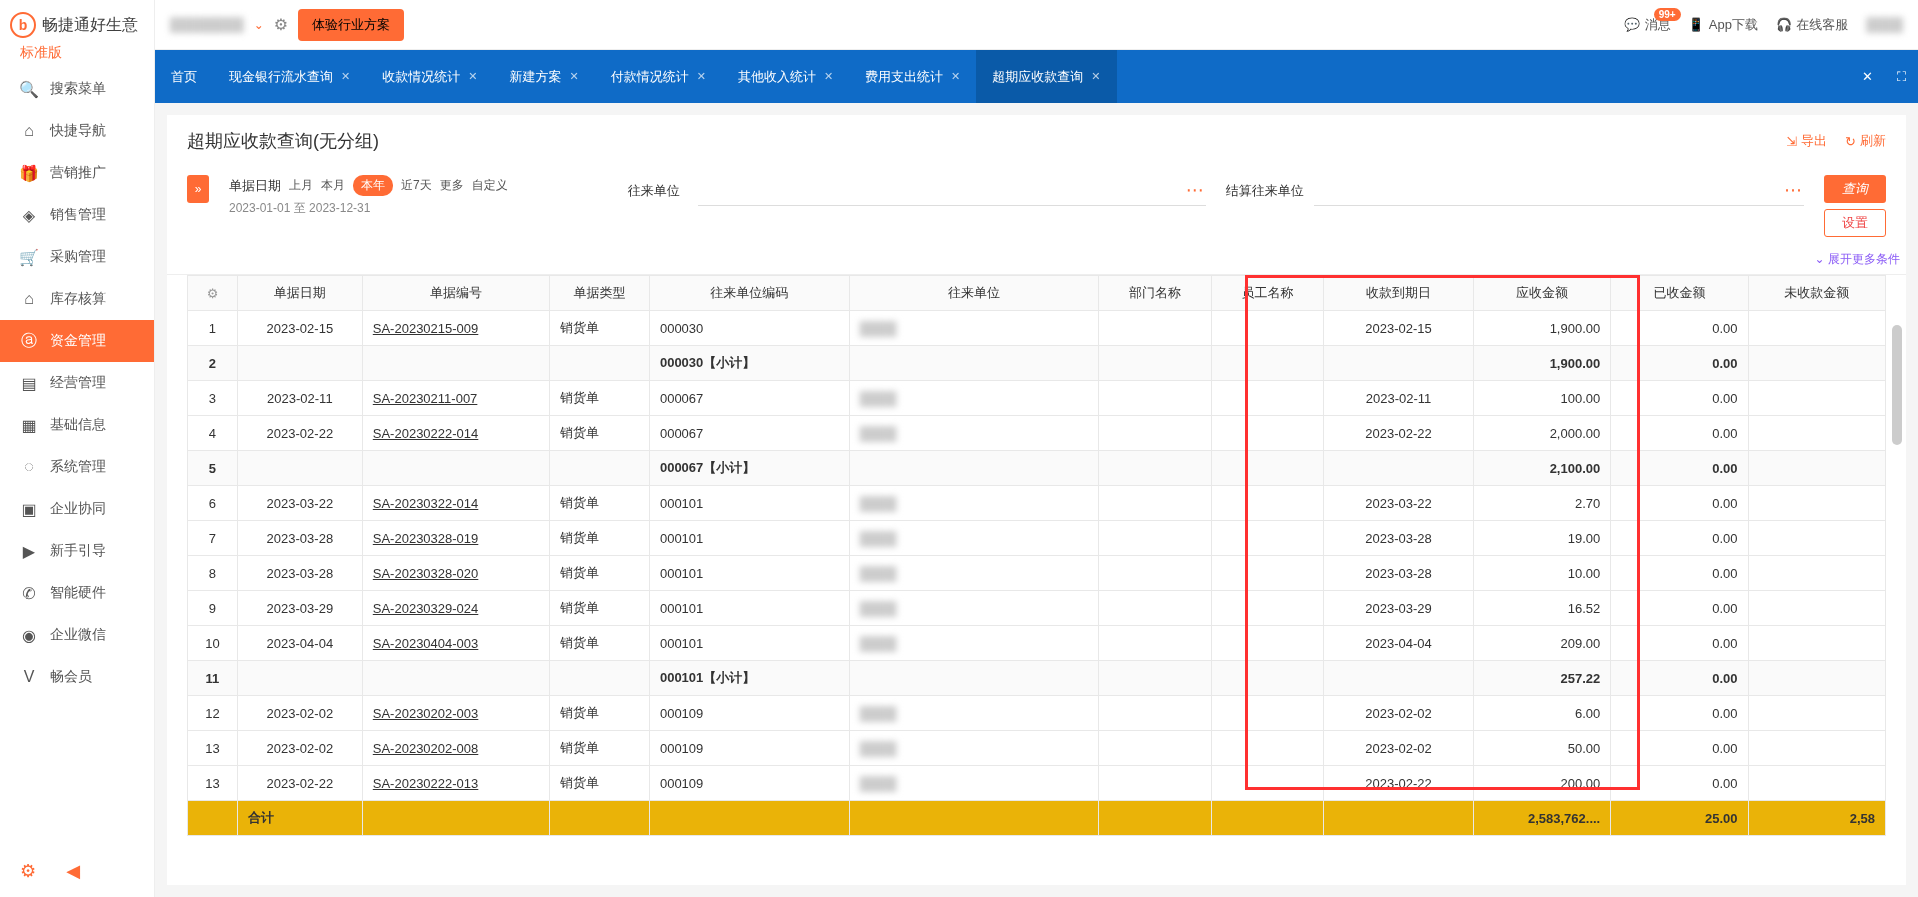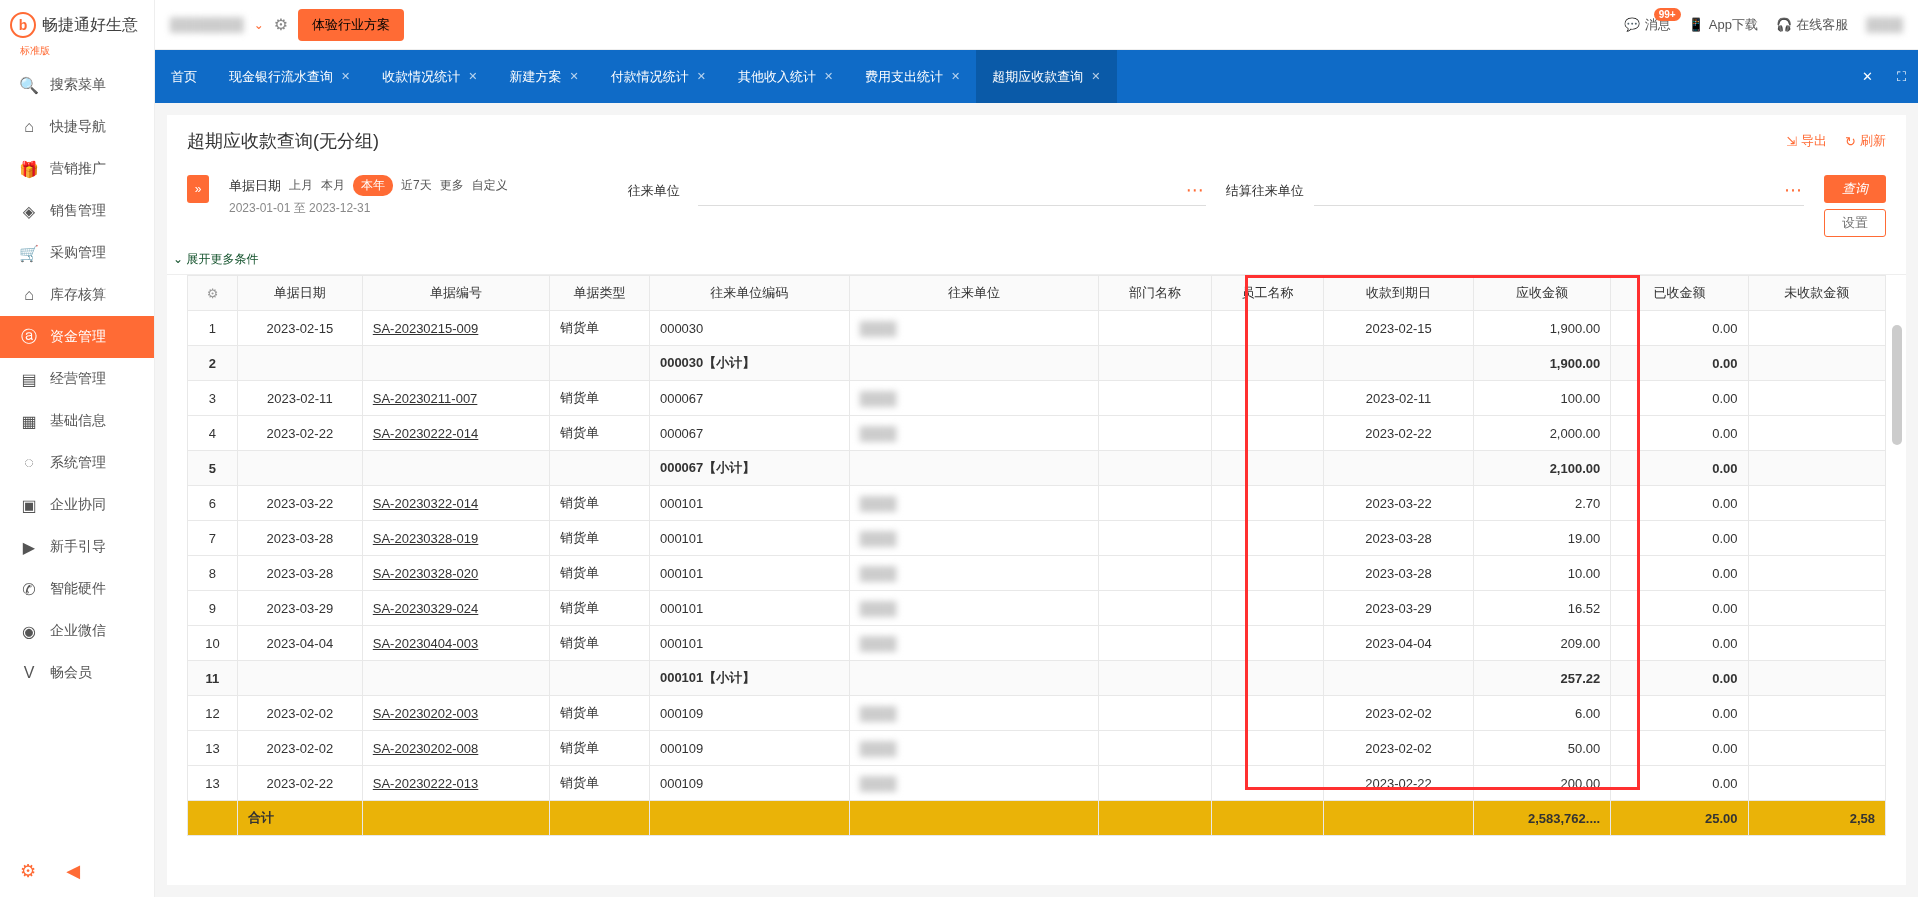--- a/index.html
+++ b/index.html
@@ -5,21 +5,21 @@
     * { margin: 0; padding: 0; box-sizing: border-box; font-family: "Microsoft YaHei", Arial, sans-serif; }
     body { width: 1918px; height: 897px; background: #f5f5f5; overflow: hidden; font-size: 13px; color: #333; }
     
     .app { display: flex; height: 100%; }
     
     
     .sidebar { width: 155px; background: #fff; border-right: 1px solid #eee; display: flex; flex-direction: column; }
     .logo { height: 50px; display: flex; align-items: center; padding: 0 10px; gap: 6px; }
     .logo-icon { width: 26px; height: 26px; border-radius: 50%; border: 2px solid #ff6b35; display: flex; align-items: center; justify-content: center; color: #ff6b35; font-weight: bold; font-size: 14px; }
     .logo-text { color: #404040; font-size: 16px; font-weight: 500; }
-    .logo-sub { color: #ff6b35; font-size: 10px; padding-left: 20px; margin-top: -6px; margin-bottom: 6px; }
+    .logo-sub { color: #ff6b35; font-size: 14px; padding-left: 20px; margin-top: -6px; margin-bottom: 6px; }
     .nav { flex: 1; }
     .nav-item { display: flex; align-items: center; gap: 12px; padding: 12px 20px; color: #555; cursor: pointer; font-size: 14px; }
     .nav-item.active { background: #ff6b35; color: #fff; }
     .nav-icon { width: 18px; height: 18px; display: flex; align-items: center; justify-content: center; font-size: 16px; }
     .sidebar-bottom { display: flex; gap: 30px; padding: 15px 20px; color: #ff6b35; font-size: 18px; }
     
     
     .main { flex: 1; display: flex; flex-direction: column; overflow: hidden; }
     
     
@@ -56,23 +56,23 @@
     .date-opt { color: #555; cursor: pointer; font-size: 12px; }
     .date-opt.active { background: #ff6b35; color: #fff; padding: 2px 8px; border-radius: 10px; font-size: 12px; }
     .date-range { color: #888; font-size: 12px; }
     .filter-field { display: flex; align-items: center; gap: 10px; flex: 1; }
     .filter-field-label { color: #333; min-width: 60px; }
     .filter-input-wrap { flex: 1; display: flex; align-items: center; border-bottom: 1px solid #ddd; padding: 4px 0; }
     .filter-input { flex: 1; border: none; outline: none; font-size: 13px; }
     .more-dots { color: #ff6b35; cursor: pointer; font-size: 18px; letter-spacing: 2px; }
     .filter-buttons { display: flex; flex-direction: column; gap: 6px; }
     .btn-query { background: #ff6b35; color: #fff; border: none; padding: 5px 18px; border-radius: 3px; font-size: 13px; cursor: pointer; font-style: italic; }
-    .btn-setting { background: #fff; color: #737373; border: 1px solid #ff6b35; padding: 4px 4px; border-radius: 3px; font-size: 13px; cursor: pointer; }
-    
-    .expand-bar { text-align: left; padding: 6px; color: #14532d; font-size: 12px; cursor: pointer; border-bottom: 1px solid #eee; }
+    .btn-setting { background: #fff; color: #ef4444; border: 1px solid #ff6b35; padding: 4px 4px; border-radius: 3px; font-size: 13px; cursor: pointer; }
+    
+    .expand-bar { text-align: right; padding: 6px; color: #8b5cf6; font-size: 12px; cursor: pointer; border-bottom: 1px solid #eee; }
     
     
     .table-wrap { flex: 1; overflow: auto; position: relative; padding: 0 20px; }
     table { border-collapse: collapse; width: 100%; table-layout: fixed; }
     th, td { border: 1px solid #e8e8e8; padding: 8px 10px; font-size: 13px; text-align: left; white-space: nowrap; overflow: hidden; text-overflow: ellipsis; }
     th { background: #fafafa; color: #333; font-weight: normal; text-align: center; position: sticky; top: 0; }
     th:first-child { width: 40px; }
     td.num { text-align: right; }
     td.center { text-align: center; }
     tr.subtotal td { font-weight: bold; background: #fafafa; }

